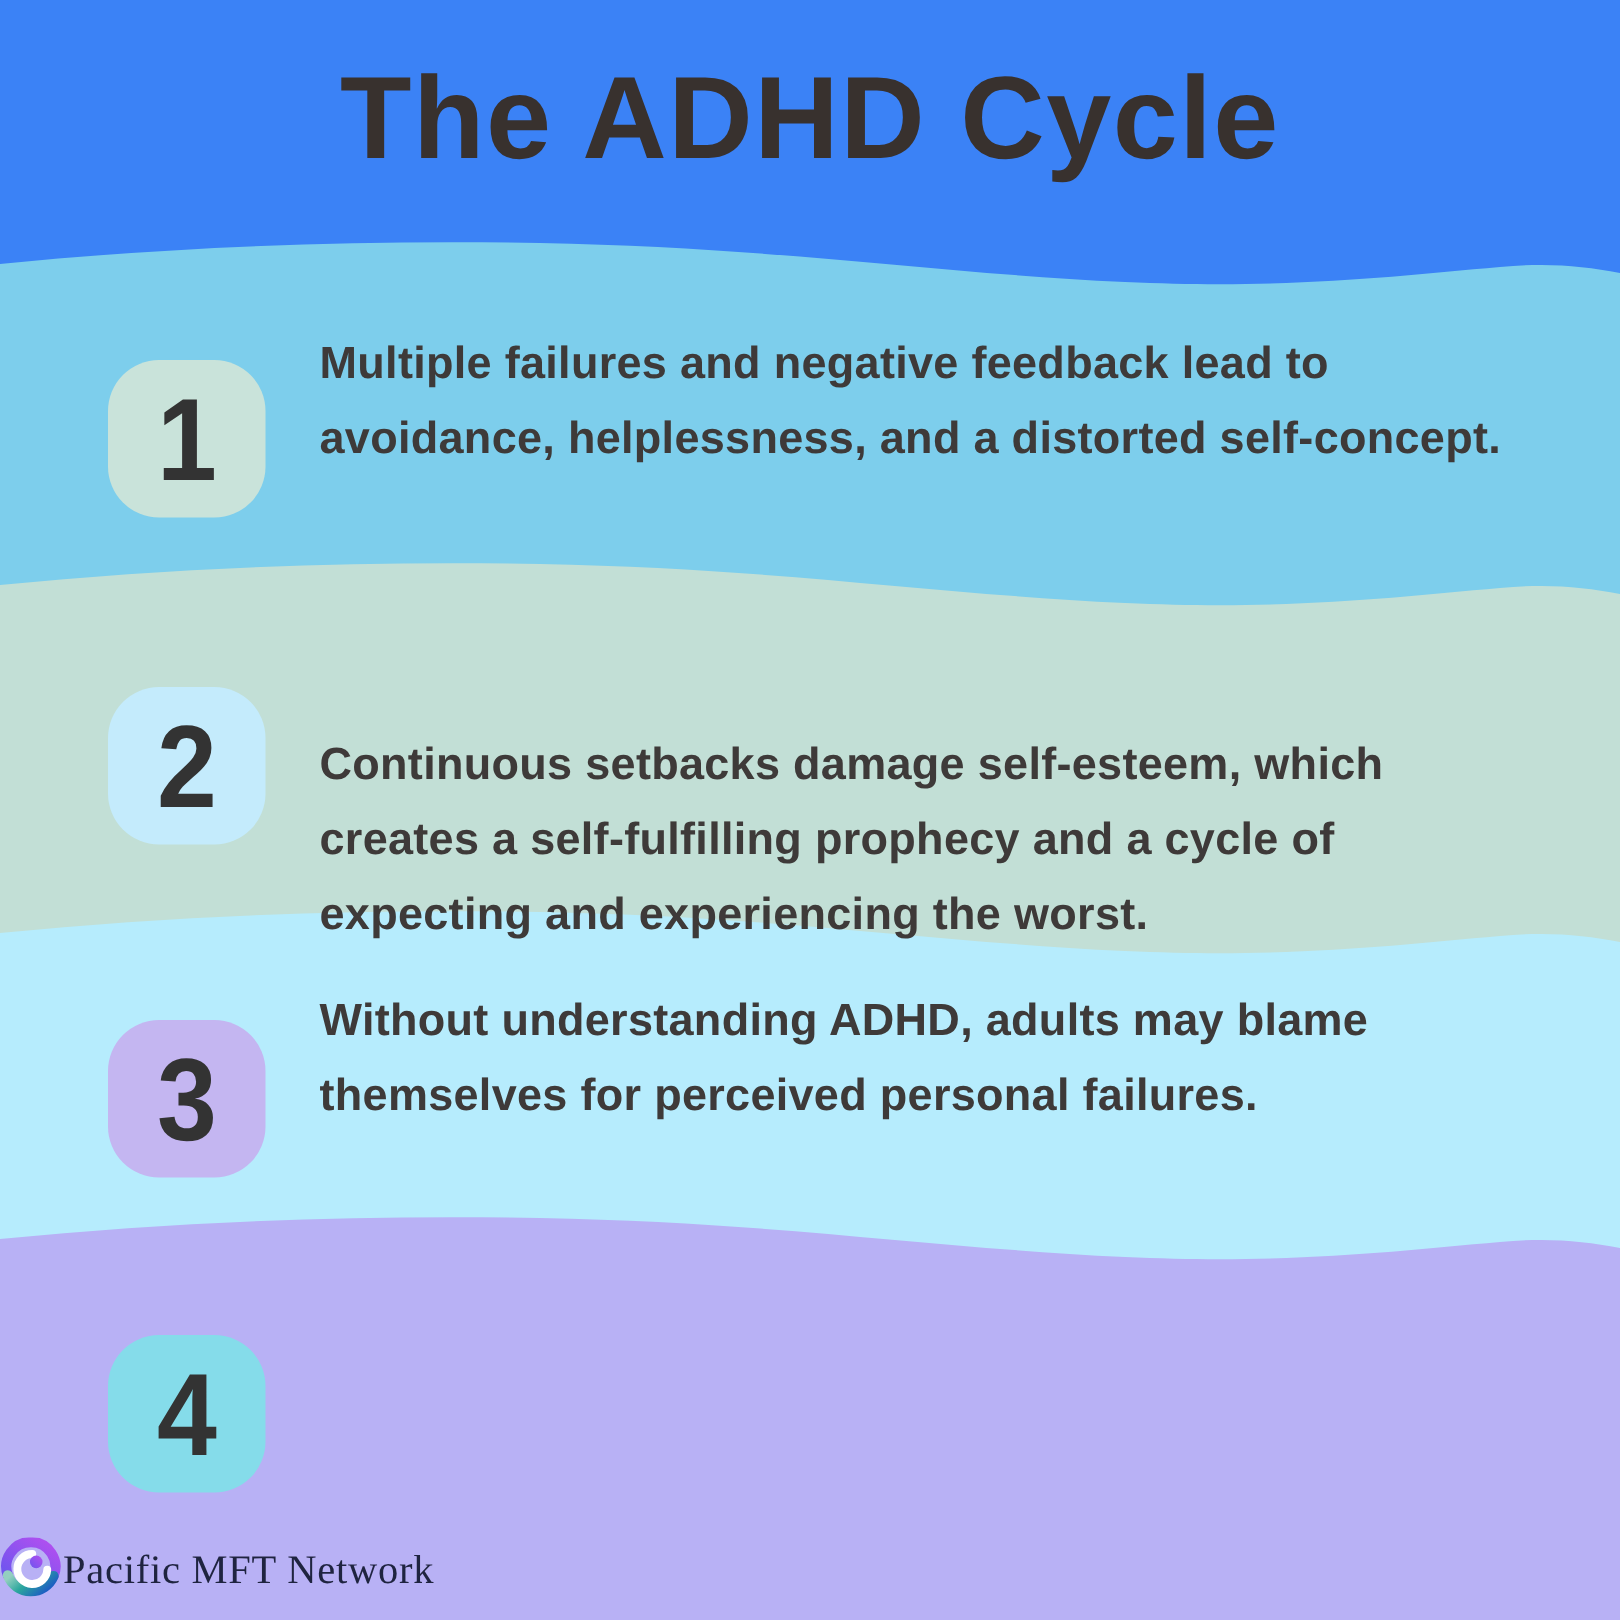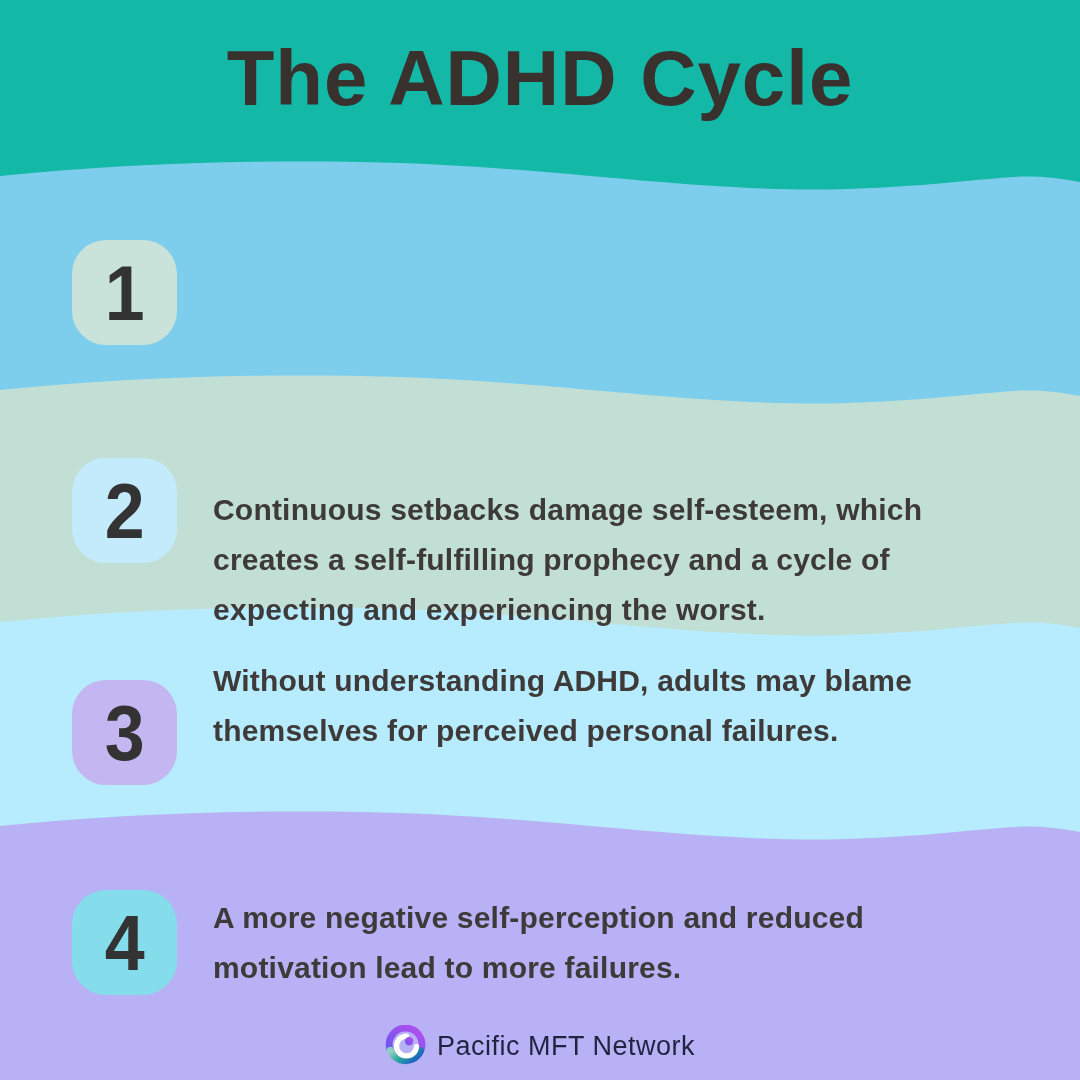--- a/index.html
+++ b/index.html
@@ -69,62 +69,61 @@
   .t4 { top: 893px; }
   .footer {
     position: absolute;
     z-index: 2;
     left: 0;
     right: 0;
     top: 1022px;
     height: 48px;
     display: flex;
     align-items: center;
-    justify-content: center;
-    gap: 10px;
+    font-family: Liberation Serif, serif;
   }
   .logo { width: 42px; height: 42px; }
   .brand {
     font-size: 27px;
     font-weight: 500;
     letter-spacing: 0.5px;
   }
 </style>
 </head>
 <body>
 
-<div class="canvas" style="background-color: #14b8a6;">
+<div class="canvas" style="background-color: #3b82f6;">
 
   <svg class="bands" viewBox="0 0 1080 1080" preserveAspectRatio="none" aria-hidden="true">
     <path d="M0 176 C120 164 240 160 360 162 C520 165 620 182 750 188 C860 193 930 184 1000 178 C1030 175 1055 177 1080 182 L1080 1080 L0 1080 Z" fill="#7DCEEC"></path>
     <path d="M0 390 C120 378 240 374 360 376 C520 379 620 396 750 402 C860 407 930 398 1000 392 C1030 389 1055 391 1080 396 L1080 1080 L0 1080 Z" fill="#C2DFD6"></path>
     <path d="M0 622 C120 610 240 606 360 608 C520 611 620 628 750 634 C860 639 930 630 1000 624 C1030 621 1055 623 1080 628 L1080 1080 L0 1080 Z" fill="#B6ECFD"></path>
     <path d="M0 826 C120 814 240 810 360 812 C520 815 620 832 750 838 C860 843 930 834 1000 828 C1030 825 1055 827 1080 832 L1080 1080 L0 1080 Z" fill="#B8B1F5"></path>
   </svg>
 
   <h1 class="title" style="color: rgb(56, 49, 46);">The ADHD Cycle</h1>
 
   <div class="badge b1" style="background-color: rgb(201, 227, 218);">
     <span style="color: rgb(51, 51, 51);">1</span>
   </div>
+  <p class="step-text t1" style="color: rgb(62, 58, 57);">Multiple failures and negative feedback lead to avoidance, helplessness, and a distorted self-concept.</p>
 
   <div class="badge b2" style="background-color: rgb(196, 235, 252);">
     <span style="color: rgb(51, 51, 51);">2</span>
   </div>
   <p class="step-text t2" style="color: rgb(62, 58, 57); margin-top: 44px;">Continuous setbacks damage self-esteem, which creates a self-fulfilling prophecy and a cycle of expecting and experiencing the worst.</p>
 
   <div class="badge b3" style="background-color: rgb(196, 182, 241);">
     <span style="color: rgb(51, 51, 51);">3</span>
   </div>
   <p class="step-text t3" style="color: rgb(62, 58, 57);">Without understanding ADHD, adults may blame themselves for perceived personal failures.</p>
 
   <div class="badge b4" style="background-color: rgb(133, 220, 234);">
     <span style="color: rgb(51, 51, 51);">4</span>
   </div>
-  <p class="step-text t4" style="color: rgb(62, 58, 57);">A more negative self-perception and reduced motivation lead to more failures.</p>
 
   <div class="footer">
     <svg class="logo" viewBox="0 0 40 40" aria-hidden="true">
       <defs>
         <linearGradient id="gP" x1="0%" y1="100%" x2="100%" y2="0%">
           <stop offset="0%" stop-color="#6D55EE"></stop>
           <stop offset="100%" stop-color="#B44FF0"></stop>
         </linearGradient>
         <linearGradient id="gT" x1="100%" y1="60%" x2="0%" y2="20%">
           <stop offset="0%" stop-color="#1D5FC2"></stop>

